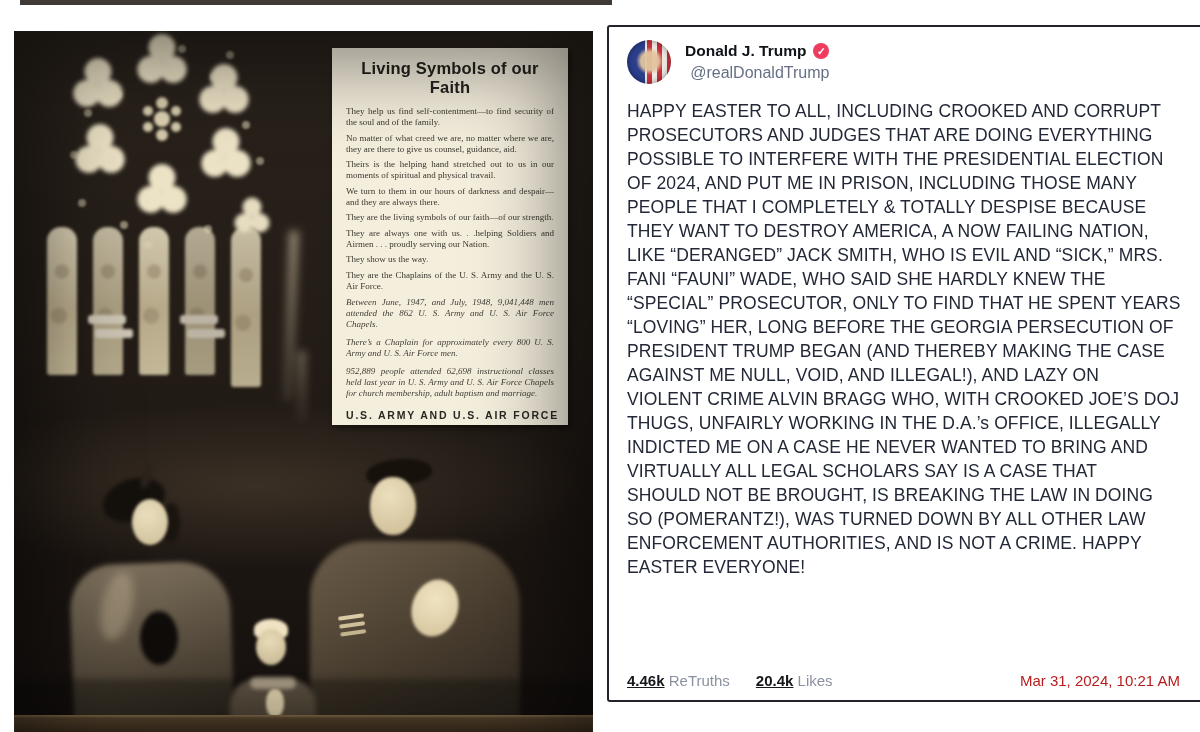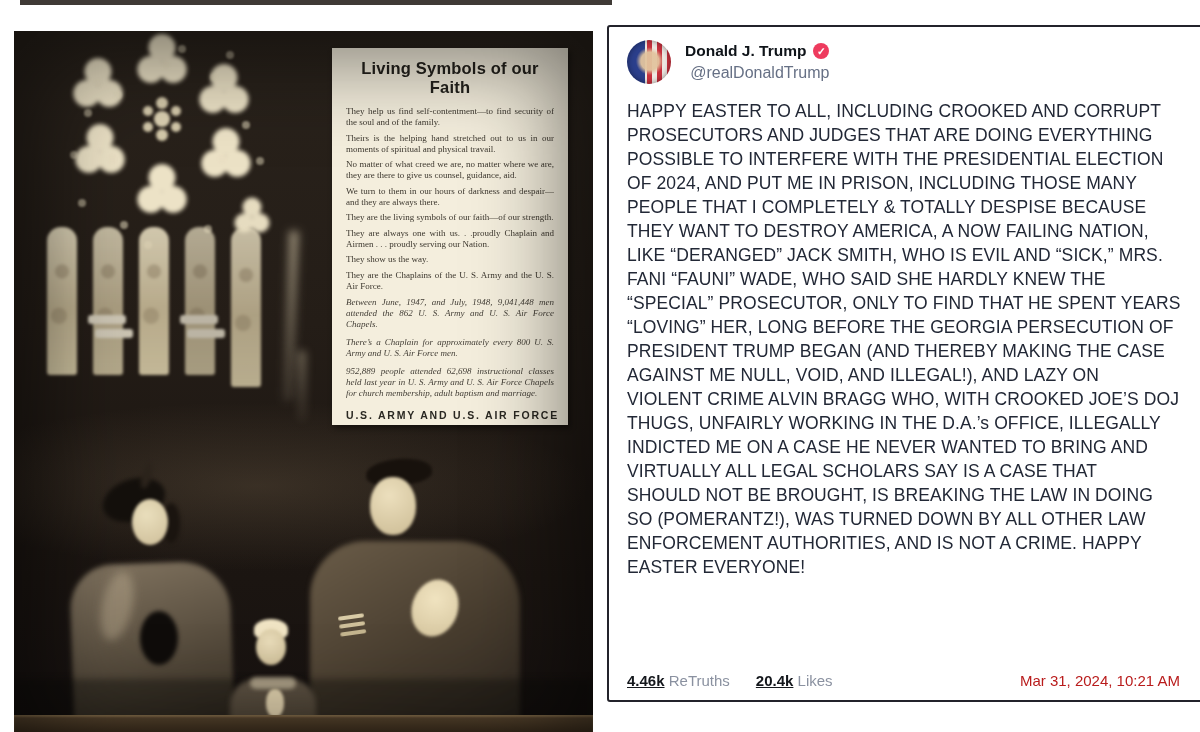--- a/index.html
+++ b/index.html
@@ -180,25 +180,25 @@
     <div class="fig b-collar"></div>
     <div class="fig b-hair"></div>
     <div class="fig b-face"></div>
     <div class="fig b-hands"></div>
 
     <div class="fig pew-rail"></div>
 
     <div class="ad-panel">
       <h2 class="ad-title">Living Symbols of our Faith</h2>
       <p>They help us find self-contentment—to find security of the soul and of the family.</p>
+      <p>No matter of what creed we are, no matter where we are, they are there to give us counsel, guidance, aid.</p>
       <p>Theirs is the helping hand stretched out to us in our moments of spiritual and physical travail.</p>
-      <p>No matter of what creed we are, no matter where we are, they are there to give us counsel, guidance, aid.</p>
       <p>We turn to them in our hours of darkness and despair—and they are always there.</p>
       <p>They are the living symbols of our faith—of our strength.</p>
-      <p>They are always one with us. . .proudly Chaplain and Airmen . . . proudly serving our Nation.</p>
+      <p>They are always one with us. . .helping Soldiers and Airmen . . . proudly serving our Nation.</p>
       <p>They show us the way.</p>
       <p>They are the Chaplains of the U. S. Army and the U. S. Air Force.</p>
       <p class="stat first">Between June, 1947, and July, 1948, 9,041,448 men attended the 862 U. S. Army and U. S. Air Force Chapels.</p>
       <p class="stat">There’s a Chaplain for approximately every 800 U. S. Army and U. S. Air Force men.</p>
       <p class="stat">952,889 people attended 62,698 instructional classes held last year in U. S. Army and U. S. Air Force Chapels for church membership, adult baptism and marriage.</p>
       <div class="ad-footer">U.S. ARMY AND U.S. AIR FORCE</div>
     </div>
   </div>
 
   <div class="truth-card">

